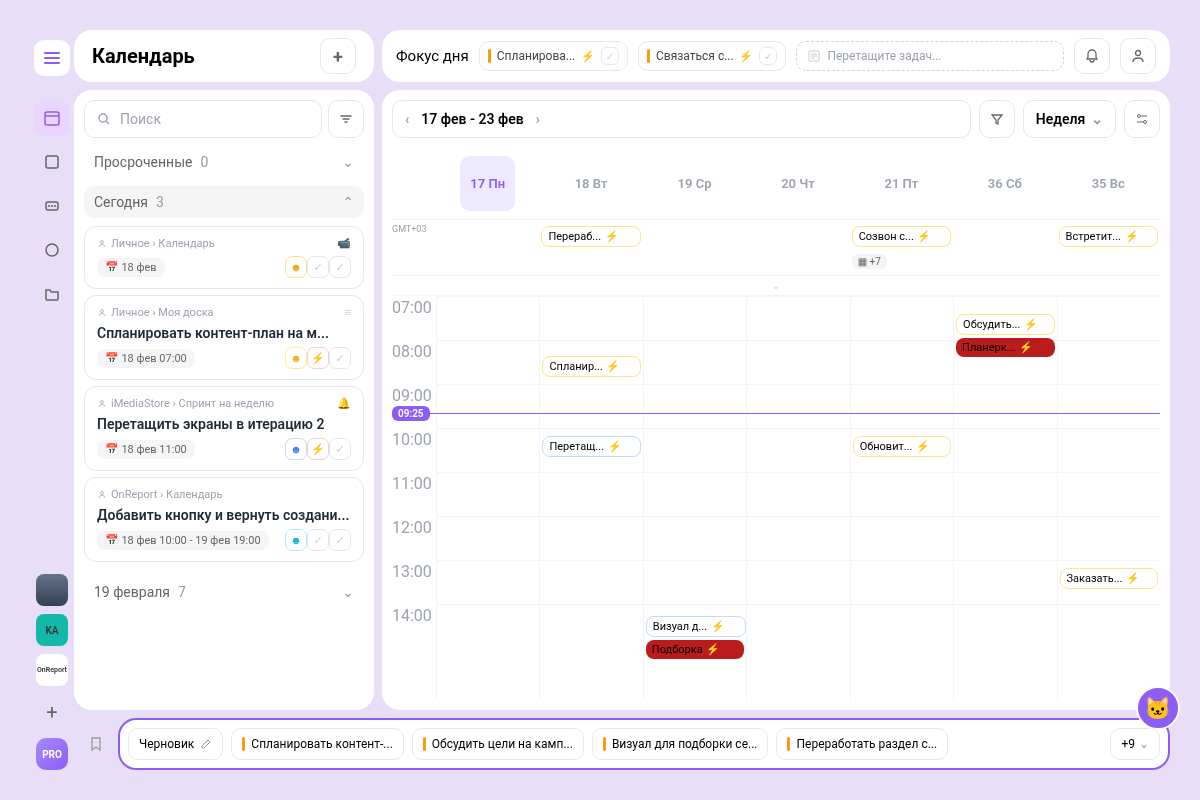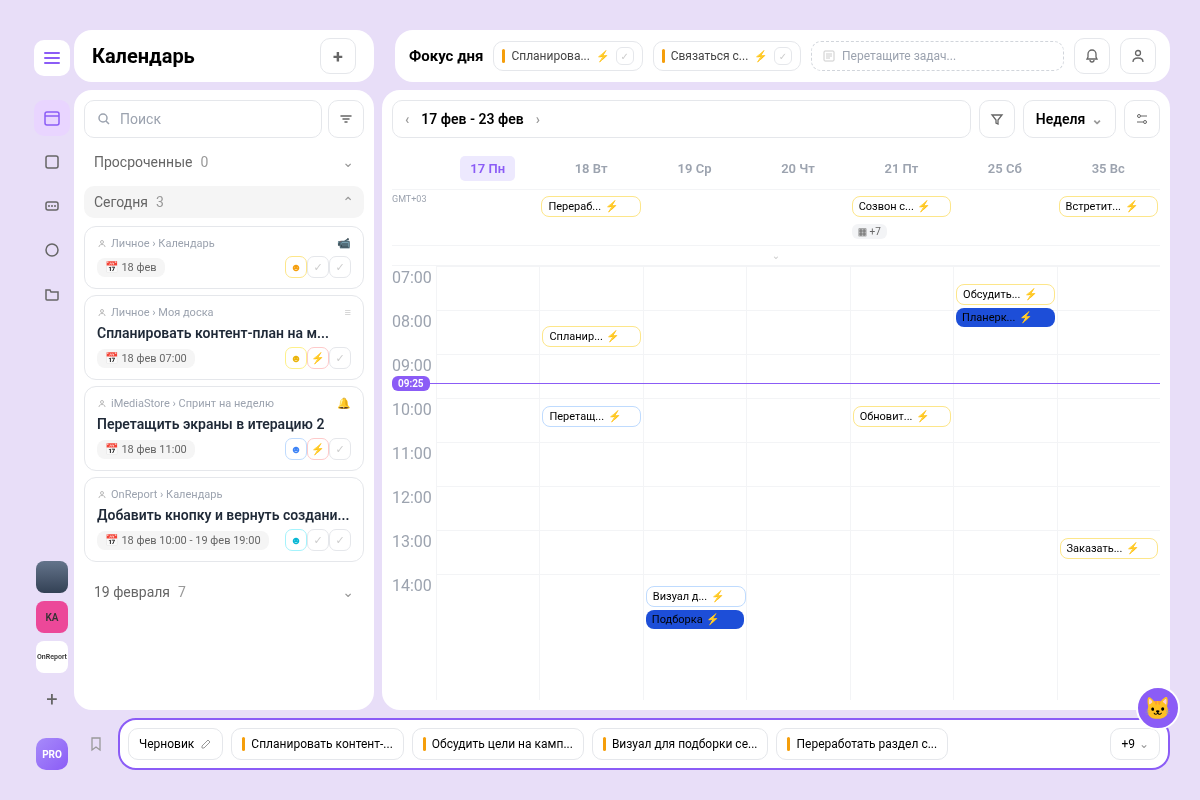--- a/index.html
+++ b/index.html
@@ -4,27 +4,27 @@
 <style>
 * { box-sizing: border-box; margin: 0; padding: 0; font-family: -apple-system, BlinkMacSystemFont, 'Segoe UI', Roboto, sans-serif; }
 body { background: #E8DEF8; width: 1200px; height: 800px; overflow: hidden; }
 .app { display: flex; height: 100%; padding: 30px; gap: 0; }
 .rail { width: 44px; display: flex; flex-direction: column; align-items: center; gap: 8px; padding-top: 10px; }
 .rail-btn { width: 36px; height: 36px; border-radius: 10px; display: flex; align-items: center; justify-content: center; cursor: pointer; font-size: 20px; color: #666; }
 .rail-btn.menu-btn { background: #fff; color: #8B5CF6; margin-bottom: 16px; }
 .rail-btn.active { background: #E9D5FF; color: #8B5CF6; }
 .rail-spacer { flex: 1; }
 .rail-avatar { width: 32px; height: 32px; border-radius: 8px; background: #94A3B8; font-size: 10px; font-weight: 600; display: flex; align-items: center; justify-content: center; color: #333; }
-.rail-pro { width: 32px; height: 32px; border-radius: 10px; background: linear-gradient(135deg,#A78BFA,#8B5CF6); color: #fff; font-size: 10px; font-weight: 700; display: flex; align-items: center; justify-content: center; margin-top: 13px; }
+.rail-pro { width: 32px; height: 32px; border-radius: 10px; background: linear-gradient(135deg,#A78BFA,#8B5CF6); color: #fff; font-size: 10px; font-weight: 700; display: flex; align-items: center; justify-content: center; }
 .main { flex: 1; display: flex; flex-direction: column; gap: 8px; min-width: 0; }
-.top-row { display: flex; gap: 21px; }
+.top-row { display: flex; gap: 8px; }
 .title-card { background: #fff; border-radius: 18px; height: 52px; display: flex; align-items: center; padding: 0 18px; font-size: 20px; font-weight: 700; flex: 0 0 300px; }
 .add-btn { width: 36px; height: 36px; border: 1px solid #E5E7EB; border-radius: 10px; margin-left: auto; display: flex; align-items: center; justify-content: center; font-size: 18px; color: #666; cursor: pointer; }
 .focus-card { background: #fff; border-radius: 18px; height: 52px; display: flex; align-items: center; padding: 0 14px; gap: 10px; flex: 1; min-width: 0; }
-.focus-label { font-weight: 700; font-size: 15px; flex-shrink: 0; }
+.focus-label { font-weight: 400; font-size: 15px; flex-shrink: 0; }
 .chip { display: flex; align-items: center; gap: 6px; border: 1px solid #E5E7EB; border-radius: 10px; height: 30px; padding: 0 8px; font-size: 12px; color: #444; background: #fff; cursor: pointer; white-space: nowrap; overflow: hidden; }
 .chip .bar { width: 3px; height: 14px; border-radius: 2px; background: #F59E0B; flex-shrink: 0; }
 .chip .bolt { color: #F59E0B; font-size: 11px; }
 .chip .check { width: 18px; height: 18px; border: 1px solid #E5E7EB; border-radius: 6px; display: flex; align-items: center; justify-content: center; font-size: 10px; color: #ccc; }
 .dashed-chip { border: 1px dashed #D1D5DB; color: #9CA3AF; display: flex; align-items: center; height: 30px; border-radius: 10px; padding: 0 10px; font-size: 12px; gap: 6px; flex: 1; min-width: 0; overflow: hidden; }
 .icon-btn { width: 36px; height: 36px; border: 1px solid #E5E7EB; border-radius: 10px; display: flex; align-items: center; justify-content: center; font-size: 16px; color: #666; cursor: pointer; flex-shrink: 0; }
 .content-row { display: flex; gap: 8px; flex: 1; min-height: 0; }
 .sidebar { background: #fff; border-radius: 18px; width: 300px; display: flex; flex-direction: column; padding: 10px; gap: 8px; overflow: hidden; }
 .search-row { display: flex; gap: 6px; }
 .search { flex: 1; border: 1px solid #E5E7EB; border-radius: 10px; height: 38px; display: flex; align-items: center; padding: 0 12px; gap: 8px; color: #9CA3AF; font-size: 14px; }
@@ -44,29 +44,29 @@
 .mi-blue { color: #3B82F6; border-color: #BFDBFE; }
 .mi-teal { color: #06B6D4; border-color: #A5F3FC; }
 .mi-gray { color: #ccc; }
 .calendar { background: #fff; border-radius: 18px; flex: 1; display: flex; flex-direction: column; padding: 10px; min-width: 0; overflow: hidden; }
 .cal-top { display: flex; align-items: center; gap: 8px; padding-bottom: 8px; }
 .date-nav { border: 1px solid #E5E7EB; border-radius: 10px; height: 38px; display: flex; align-items: center; padding: 0 8px; gap: 8px; font-size: 14px; font-weight: 600; flex: 1; }
 .nav-arrow { padding: 0 4px; color: #999; cursor: pointer; }
 .view-sel { border: 1px solid #E5E7EB; border-radius: 10px; height: 38px; display: flex; align-items: center; padding: 0 12px; gap: 6px; font-size: 14px; font-weight: 600; cursor: pointer; }
 .days-row { display: flex; padding: 10px 0 8px 44px; border-bottom: 1px solid #F3F4F6; }
 .day-cell { flex: 1; text-align: center; font-size: 13px; color: #9CA3AF; font-weight: 600; }
-.day-cell .pill { display: inline-block; padding: 5px 10px; border-radius: 5px; }
+.day-cell .pill { display: inline-block; padding: 20px 10px; border-radius: 10px; }
 .day-cell.active .pill { background: #EDE9FE; color: #8B5CF6; }
 .allday-row { display: flex; padding: 6px 0 6px 44px; border-bottom: 1px solid #F3F4F6; position: relative; }
 .tz-label { position: absolute; left: 0; top: 4px; font-size: 9px; color: #9CA3AF; }
 .allday-col { flex: 1; padding: 0 2px; }
 .event-chip { display: flex; align-items: center; gap: 4px; background: #fff; border: 1px solid #E5E7EB; border-radius: 8px; padding: 3px 6px; font-size: 11px; white-space: nowrap; overflow: hidden; cursor: pointer; margin-bottom: 3px; }
 .ec-or { border-color: #FDE68A; }
 .ec-bl { border-color: #BFDBFE; }
-.ec-gr { background: #1d4ed8; border: none; }
+.ec-gr { background: #b91c1c; border: none; }
 .more-chip { background: #F3F4F6; border-radius: 6px; padding: 2px 6px; font-size: 10px; color: #666; display: inline-flex; align-items: center; gap: 3px; }
 .expand-row { text-align: center; padding: 4px; color: #ccc; font-size: 10px; cursor: pointer; border-bottom: 1px solid #F3F4F6; }
 .grid-wrap { flex: 1; overflow: hidden; display: flex; position: relative; }
 .hour-col { width: 44px; }
 .hour-label { height: 44px; font-size: 16px; color: #9CA3AF; text-align: right; padding-right: 6px; padding-top: 2px; }
 .grid-cols { flex: 1; display: flex; position: relative; }
 .grid-col { flex: 1; border-left: 1px solid #F3F4F6; position: relative; }
 .hour-line { position: absolute; left: 0; right: 0; height: 1px; background: #F3F4F6; }
 .now-line-wrap { position: absolute; left: -44px; right: 0; display: flex; align-items: center; }
 .now-badge { background: #8B5CF6; color: #fff; border-radius: 6px; padding: 2px 6px; font-size: 10px; font-weight: 600; }
@@ -114,21 +114,21 @@
           <circle cx="9" cy="9" r="6" stroke="#666" stroke-width="1.5" fill="none"></circle>
         </svg>
     </div>
     <div class="rail-btn">
       <svg width="18" height="18" viewBox="0 0 18 18">
           <path d="M3 5h4l1 2h7v7a1 1 0 01-1 1H4a1 1 0 01-1-1V5z" stroke="#666" stroke-width="1.5" fill="none"></path>
         </svg>
     </div>
     <div class="rail-spacer"></div>
     <div class="rail-avatar" style="background:linear-gradient(#64748B,#334155)"></div>
-    <div class="rail-avatar" style="background:#ec4899">KA</div>
+    <div class="rail-avatar" style="background:#14b8a6">KA</div>
     <div class="rail-avatar" style="background:#fff;font-size:7px">OnReport</div>
     <div class="rail-btn">+</div>
     <div class="rail-pro">PRO</div>
   </div>
 
   <div class="main">
     <div class="top-row">
       <div class="title-card">
         <span>Календарь</span>
         <div class="add-btn">+</div>
@@ -298,21 +298,21 @@
                 <path d="M2 10h6" stroke="#666"></path>
               </svg>
           </div>
         </div>
         <div class="days-row" id="days-row">
             <div class="day-cell active"><span class="pill">17 Пн</span></div>
             <div class="day-cell"><span class="pill">18 Вт</span></div>
             <div class="day-cell"><span class="pill">19 Ср</span></div>
             <div class="day-cell"><span class="pill">20 Чт</span></div>
             <div class="day-cell"><span class="pill">21 Пт</span></div>
-            <div class="day-cell"><span class="pill">25 Сб</span></div>
+            <div class="day-cell"><span class="pill">36 Сб</span></div>
             <div class="day-cell"><span class="pill">35 Вс</span></div>
           </div>
         <div class="allday-row">
           <span class="tz-label">GMT+03</span>
           <div class="allday-col"></div>
           <div class="allday-col" id="ad-tue">
               <div class="event-chip ec-or">Перераб... <span style="color:#F59E0B">⚡</span></div>
             </div>
           <div class="allday-col"></div>
           <div class="allday-col"></div>

